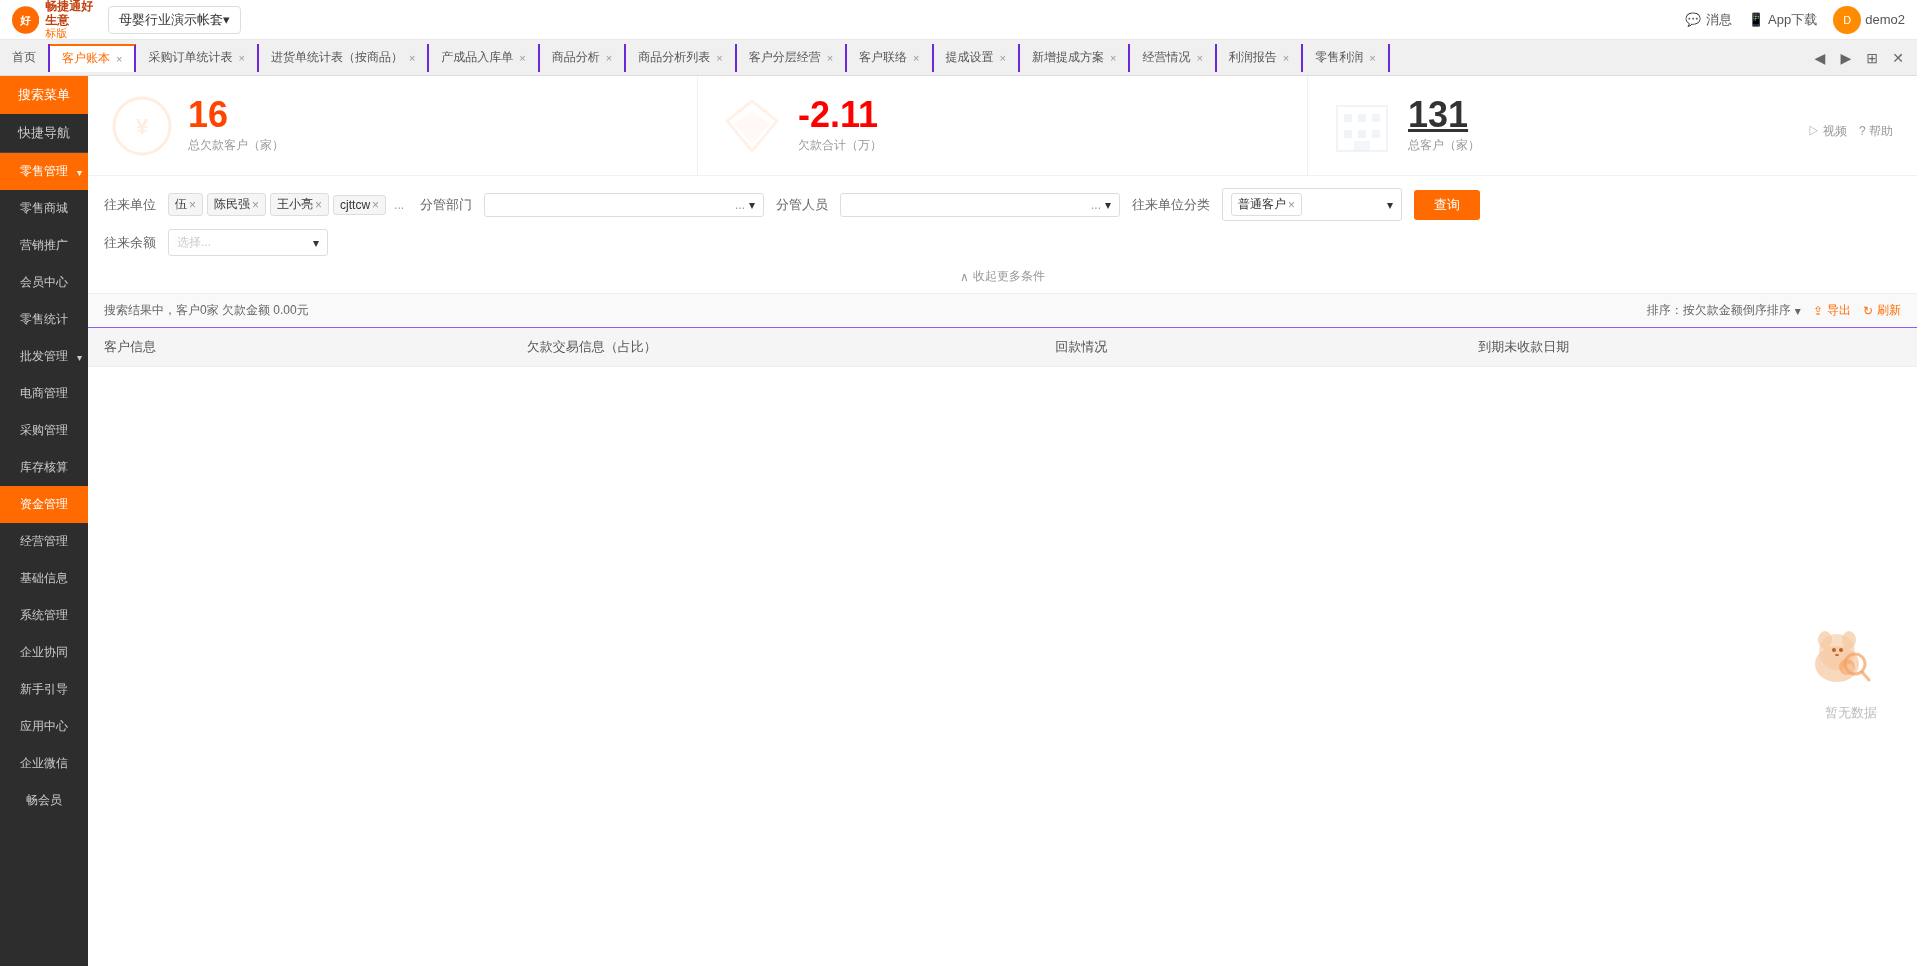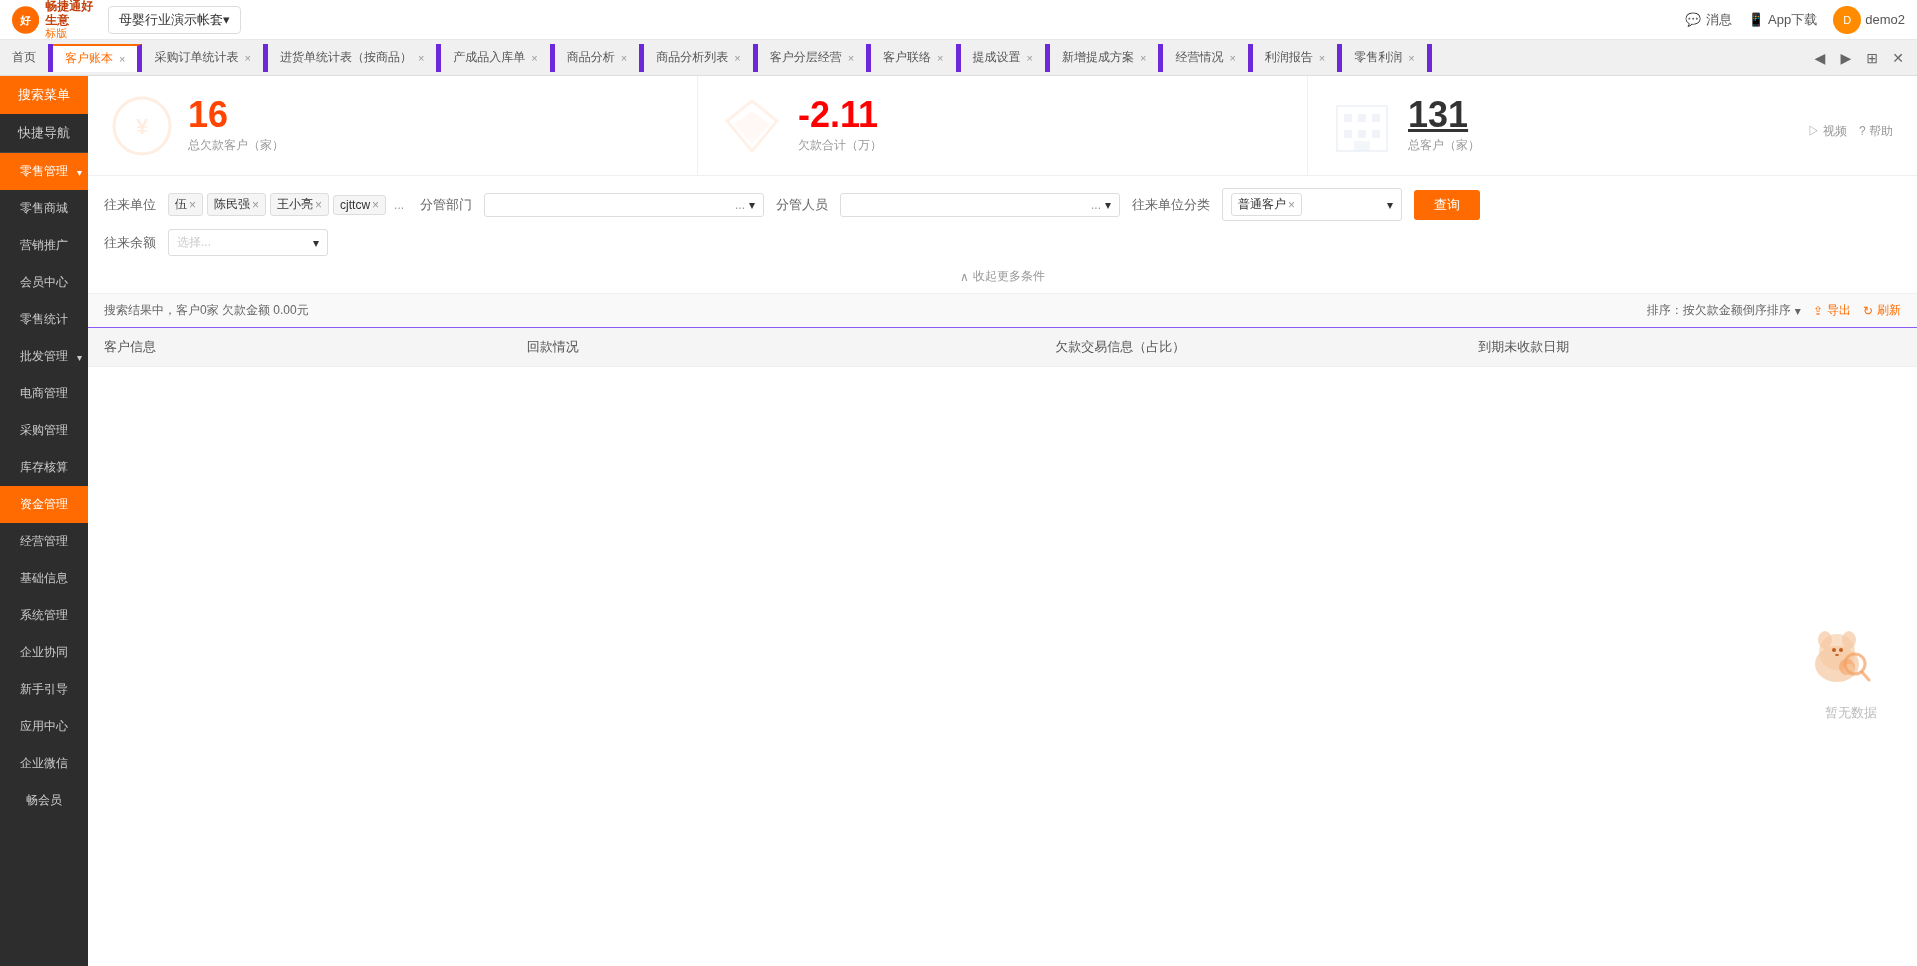--- a/index.html
+++ b/index.html
@@ -76,21 +76,21 @@
       overflow: hidden;
     }
     .tab-item {
       height: 28px;
       display: flex;
       align-items: center;
       padding: 0 12px;
       font-size: 12px;
       color: #555;
       cursor: pointer;
-      border-right: 5px solid #6d28d9;
+      border-right: 2px solid #6d28d9;
       white-space: nowrap;
       gap: 4px;
     }
     .tab-item.active {
       background: #fff;
       color: #ff6b00;
       font-weight: 500;
       border-top: 2px solid #ff6b00;
     }
     .tab-close {
@@ -666,22 +666,22 @@
         </div>
         <div class="refresh-link">
           <span>↻</span>
           <span>刷新</span>
         </div>
       </div>
     </div>
 
     <div class="table-header">
       <div>客户信息</div>
+      <div>欠款交易信息（占比）</div>
       <div>回款情况</div>
-      <div>欠款交易信息（占比）</div>
       <div>到期未收款日期</div>
     </div>
 
     <div class="table-body">
       <svg class="empty-icon" viewBox="0 0 80 80">
 
         <ellipse cx="40" cy="52" rx="22" ry="18" fill="#f5c8a0" opacity="0.7"></ellipse>
         <circle cx="40" cy="40" r="18" fill="#f5c8a0" opacity="0.6"></circle>
         <circle cx="50" cy="55" r="8" fill="#f5a060" opacity="0.6"></circle>
         <circle cx="52" cy="57" r="5" fill="#f5c8a0" opacity="0.8"></circle>

